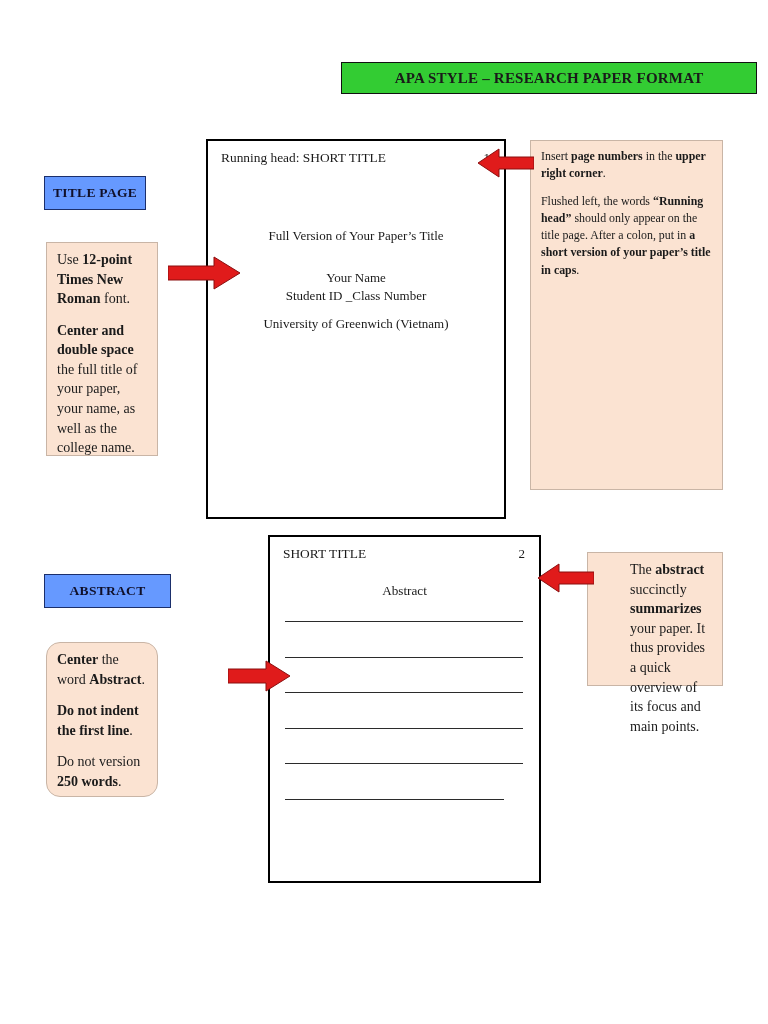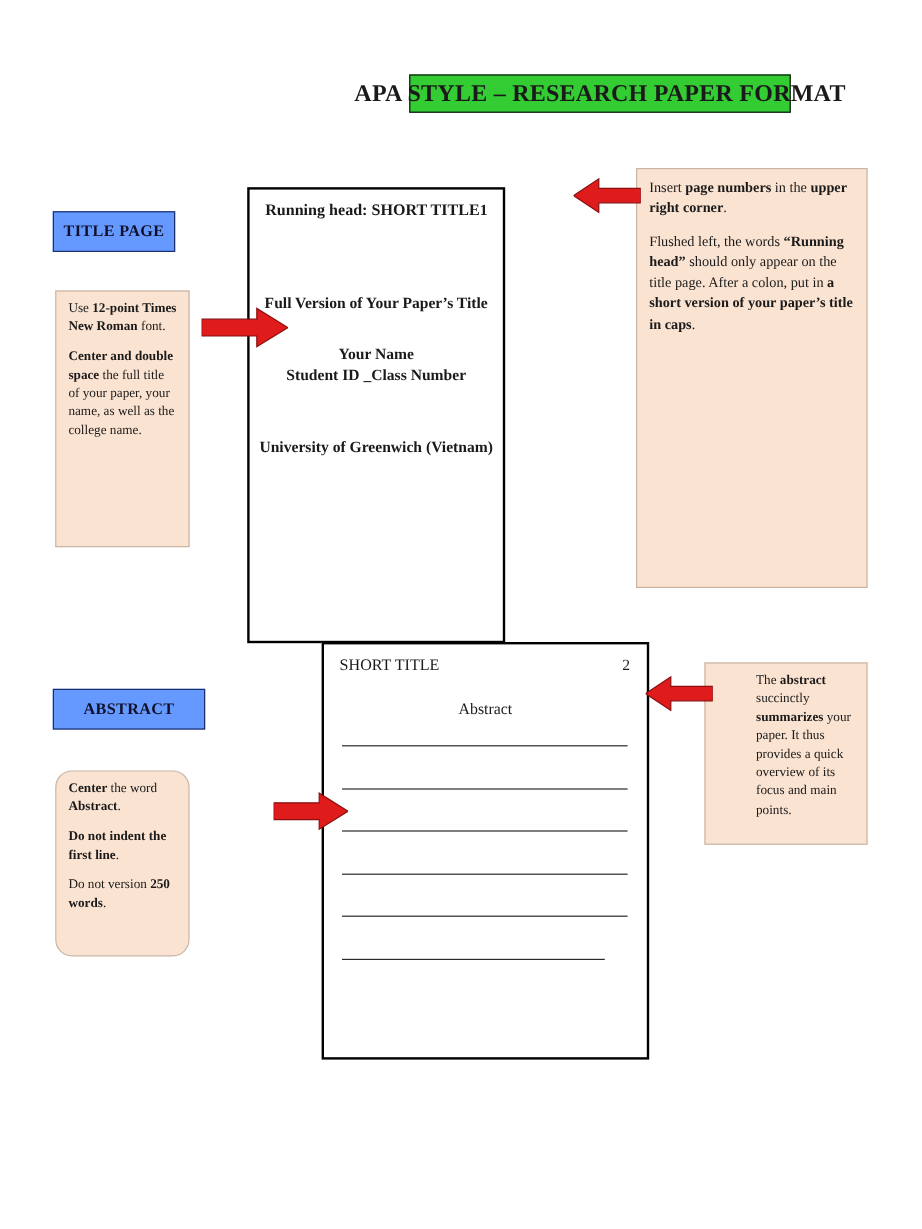--- a/index.html
+++ b/index.html
@@ -16,29 +16,29 @@
     color: #1a1a1a;
   }
 
   
   .abs { position: absolute; box-sizing: border-box; }
 
   
   #doc-banner {
     left: 341px;
     top: 62px;
-    width: 318px;
+    width: 416px;
     height: 32px;
     background: #33cc33;
     border: 1.5px solid #111111;
     display: flex;
     align-items: center;
     justify-content: center;
     font-weight: bold;
-    font-size: 20px;
+    font-size: 15px;
     letter-spacing: 0.2px;
     white-space: nowrap;
   }
 
   
   .blue-label {
     background: #6699ff;
     border: 1.5px solid #1b2f6b;
     display: flex;
     align-items: center;
@@ -48,60 +48,60 @@
     letter-spacing: 0.3px;
     color: #10102a;
   }
   #label-title-page { left: 44px; top: 176px; width: 102px; height: 34px; }
   #label-abstract   { left: 44px; top: 574px; width: 127px; height: 34px; }
 
   
   .note {
     background: #fbe3d2;
     border: 1px solid #c9b5a6;
-    font-size: 11px;
+    font-size: 14px;
     line-height: 1.40;
     color: #1a1a1a;
     padding: 7px 9px 7px 10px;
   }
   .note p { margin: 0 0 0.85em 0; }
   .note p:last-child { margin-bottom: 0; }
   .note b { font-weight: bold; }
 
   #note-title-left   { left: 46px;  top: 242px; width: 112px; height: 214px; }
   #note-title-right  { left: 530px; top: 140px; width: 193px; height: 350px; font-size: 11.9px; line-height: 1.45; }
   #note-abstract-left{ left: 46px;  top: 642px; width: 112px; height: 155px; border-radius: 14px; }
-  #note-abstract-right{ left: 587px; top: 552px; width: 136px; height: 152px; padding-left: 42px; }
+  #note-abstract-right{ left: 587px; top: 552px; width: 136px; height: 134px; padding-left: 42px; }
 
   
   .paper {
     background: #ffffff;
     border: 2.5px solid #000000;
   }
-  #page-title-page { left: 206px; top: 156px; width: 215px; height: 380px; font-weight: bold; }
+  #page-title-page { left: 206px; top: 139px; width: 300px; height: 380px; }
   #page-abstract   { left: 268px; top: 535px; width: 273px; height: 348px; }
 
   .page-header {
     display: flex;
     justify-content: space-between;
     align-items: baseline;
     font-size: 13.4px;
     padding: 9px 14px 0 13px;
     white-space: nowrap;
   }
   .page-number { font-size: 13px; }
 
   .page-centered-block {
     text-align: center;
     font-size: 13px;
   }
   #title-full      { margin-top: 62px; }
   #title-name      { margin-top: 26px; }
   #title-studentid { margin-top: 2px; }
-  #title-college   { margin-top: 44px; }
+  #title-college   { margin-top: 12px; }
 
   #abstract-heading {
     text-align: center;
     font-size: 13.2px;
     margin-top: 21px;
   }
 
   
   .rule-lines { margin-top: 22px; padding: 0 16px 0 15px; }
   .rule-line {

